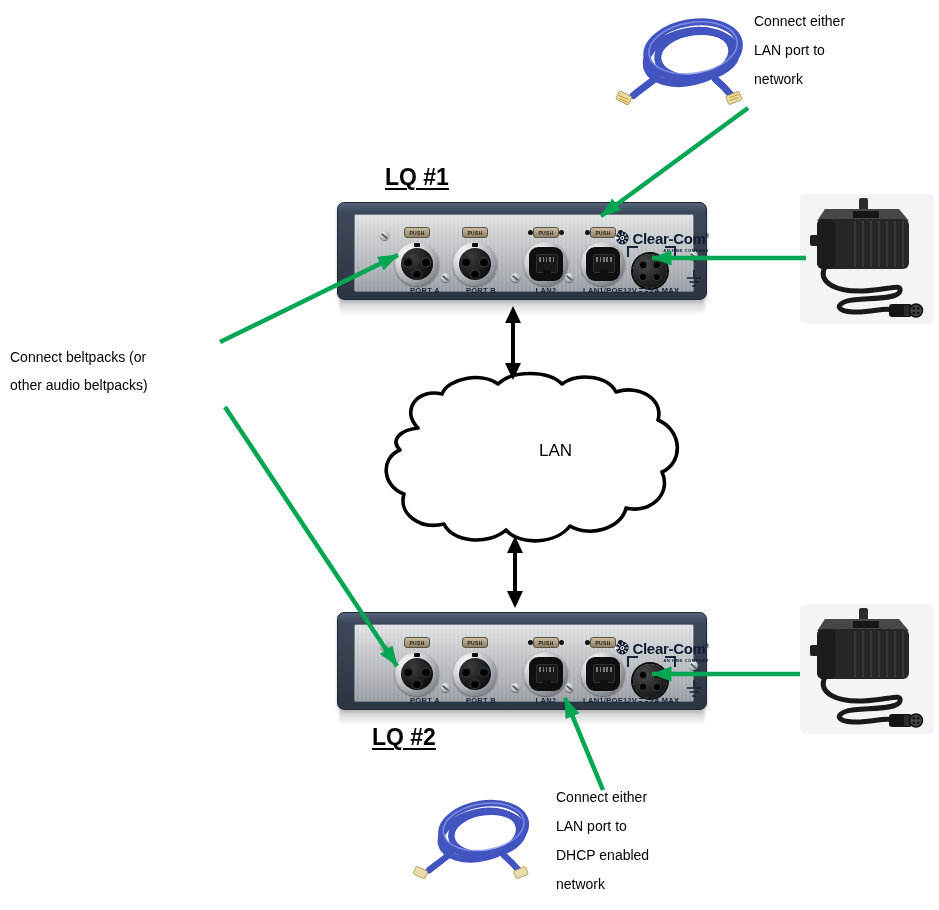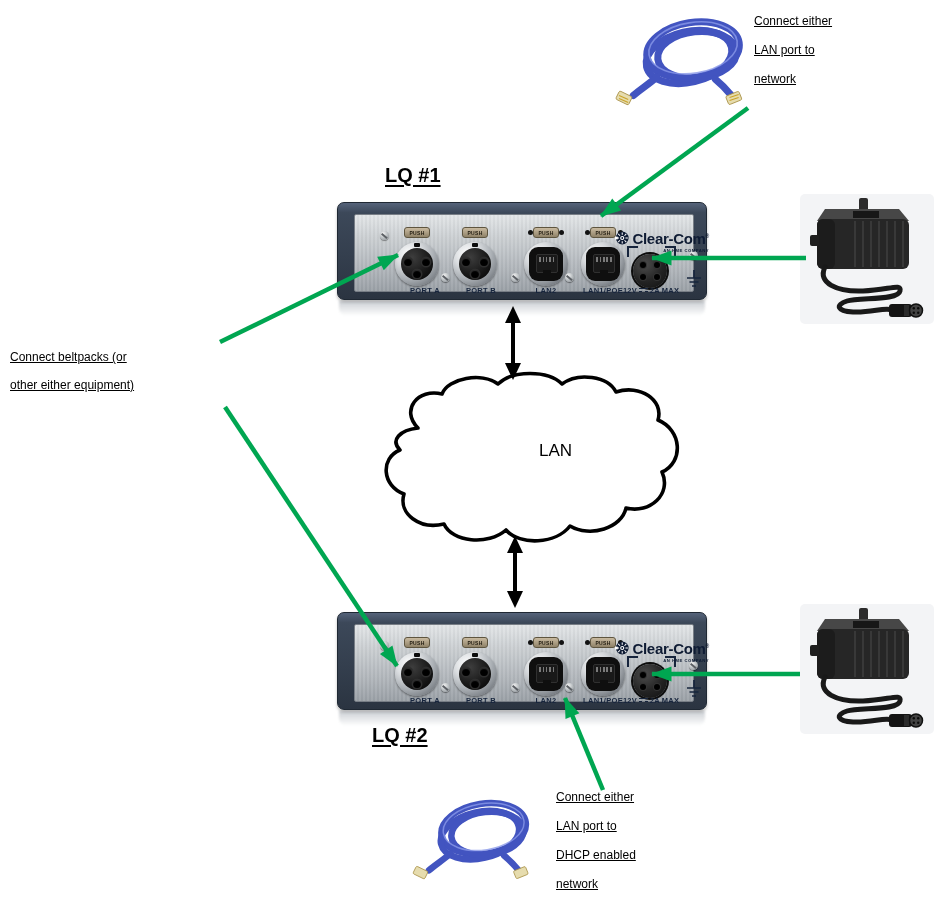--- a/index.html
+++ b/index.html
@@ -2,29 +2,29 @@
 <html><head>
 <meta charset="utf-8">
 <style>
   html,body { margin:0; padding:0; background:#fff; }
   .page {
     position:relative; width:939px; height:910px; background:#ffffff;
     overflow:hidden; font-family:"Liberation Sans", sans-serif; color:#000;
   }
   
   .annotation {
-    position:absolute; font-size:12px; line-height:28px; color:#000;
-    white-space:pre-line; z-index:4;text-decoration:underline;
+    position:absolute; font-size:14px; line-height:28px; color:#000;
+    white-space:pre-line; z-index:4;
   }
   #ann-top-right   { left:754px; top:7px;   width:180px; line-height:29px; }
   #ann-beltpacks   { left:10px;  top:343px; width:270px; }
   #ann-power       { left:777px; top:409px; width:160px; line-height:29px; }
   #ann-bottom      { left:556px; top:783px; width:190px; line-height:29px; }
   .lq-title {
-    position:absolute; font-size:20px; font-weight:bold; z-index:4;
+    position:absolute; font-size:23px; font-weight:bold; z-index:4;
     text-decoration:underline; text-decoration-thickness:2px; text-underline-offset:3px;
   }
   #lq1-title { left:385px; top:164px; }
   #lq2-title { left:372px; top:724px; }
   .lan-label {
     position:absolute; left:468px; top:441px; width:104px; text-align:right;
     font-size:17px; z-index:6;
   }
   
   .device {
@@ -454,19 +454,19 @@
   </svg>
 
   <div class="lq-title" id="lq1-title">LQ #1</div>
   <div class="lq-title" id="lq2-title">LQ #2</div>
   <div class="lan-label">LAN</div>
 
   <div class="annotation" id="ann-top-right">Connect either
 LAN port to
 network</div>
   <div class="annotation" id="ann-beltpacks">Connect beltpacks (or
-other either equipment)</div>
+other audio beltpacks)</div>
   <div class="annotation" id="ann-bottom">Connect either
 LAN port to
 DHCP enabled
 network</div>
 
 </div>
 
 </body></html>

